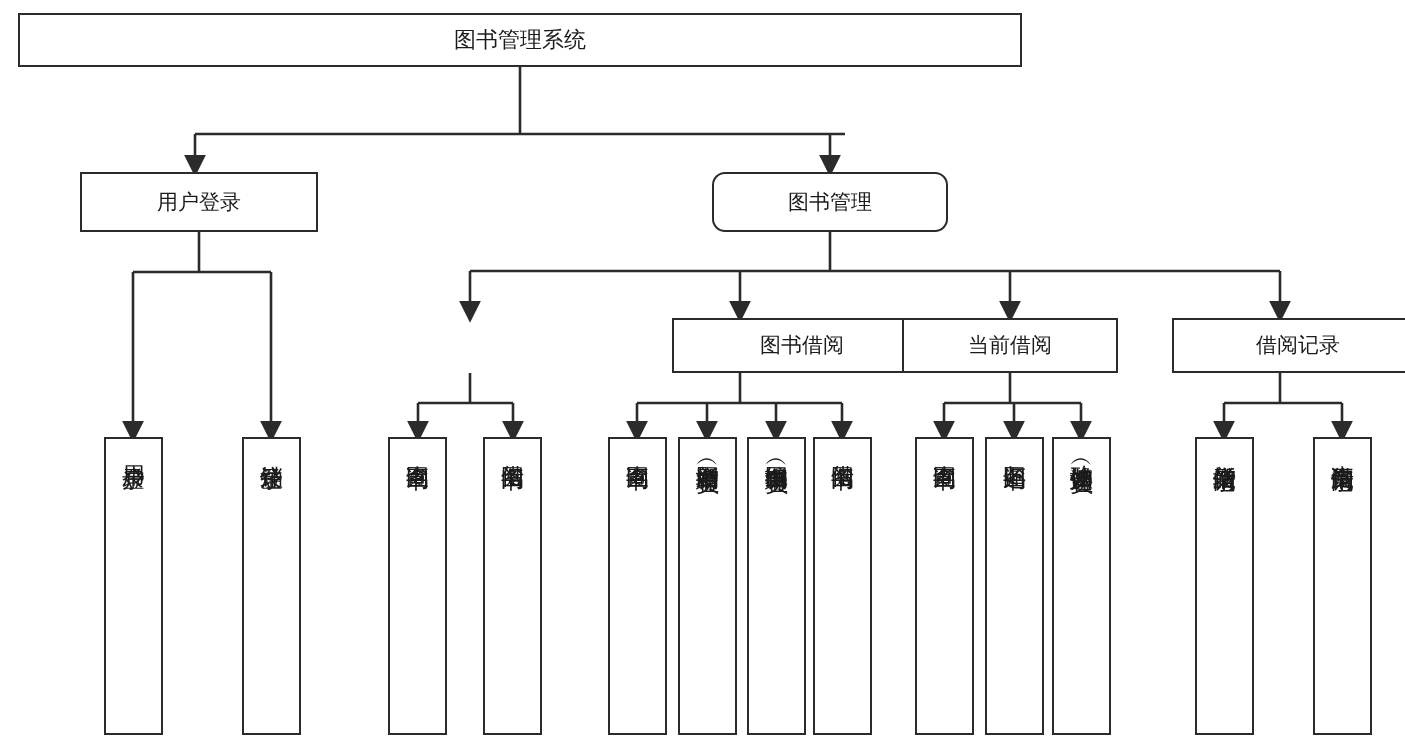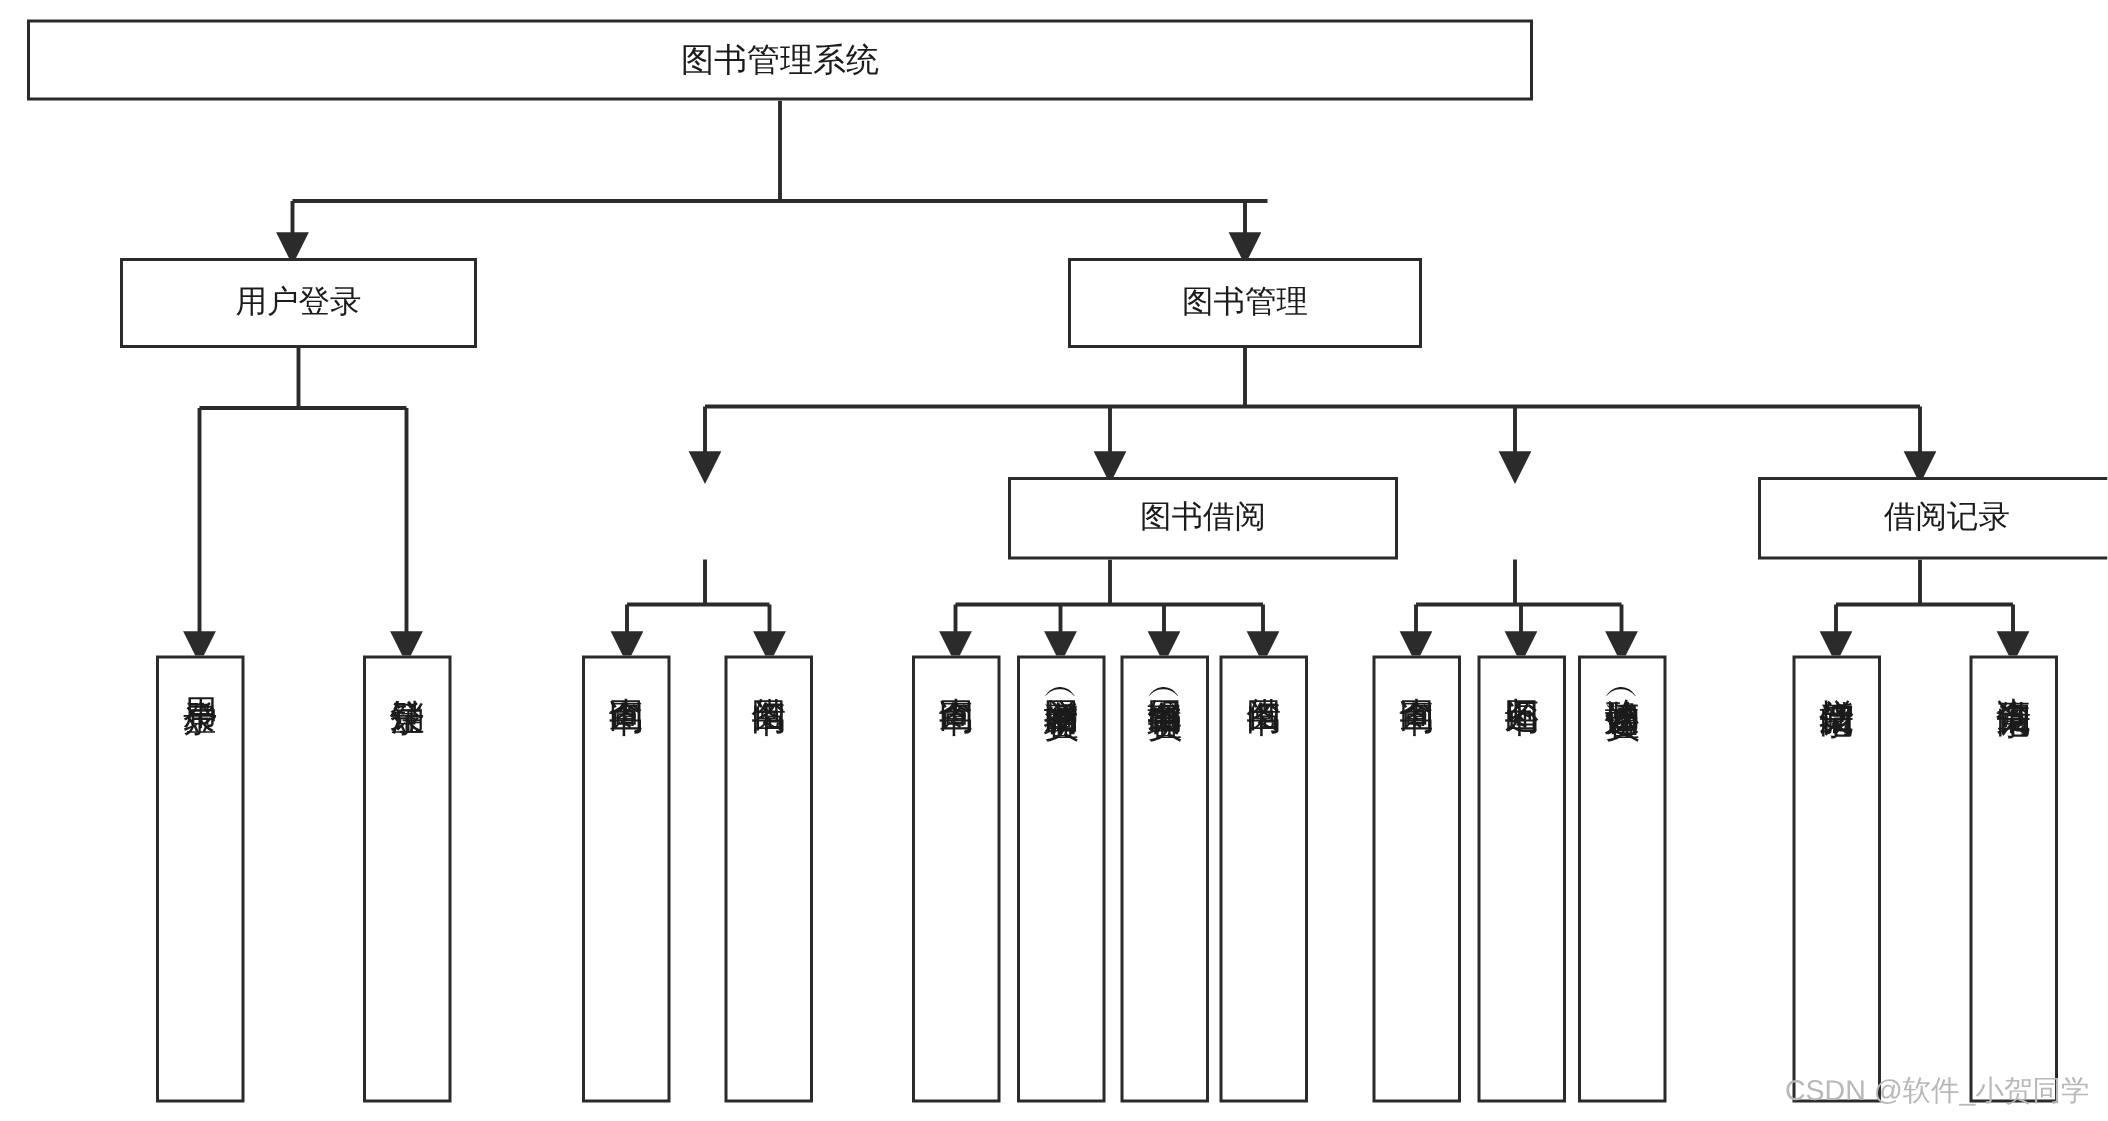--- a/index.html
+++ b/index.html
@@ -131,27 +131,30 @@
     </g>
   </svg>
 
   <div class="node horiz root" style="left:18px; top:13px; width:1004px; height:54px;">
     <span class="node-label">图书管理系统</span>
   </div>
 
   <div class="node horiz" style="left:80px; top:172px; width:238px; height:60px;">
     <span class="node-label">用户登录</span>
   </div>
-  <div class="node horiz" style="left:712px; top:172px; width:236px; height:60px;">
+  <div class="node horiz" style="left:712px; top:172px; width:236px; height:60px;border-radius:13px;">
     <span class="node-label">图书管理</span>
   </div>
 
   <div class="node horiz" style="left:632px; top:318px; width:260px; height:55px;margin-left:40px;">
     <span class="node-label">图书借阅</span>
   </div>
+  <div class="node horiz" style="left:902px; top:318px; width:216px; height:55px;">
+    <span class="node-label">当前借阅</span>
+  </div>
   <div class="node horiz" style="left:1172px; top:318px; width:252px; height:55px;">
     <span class="node-label">借阅记录</span>
   </div>
 
   <div class="node vert" style="left:104px; top:437px; width:59px; height:298px;">
     <span class="node-label">用户登录</span>
   </div>
   <div class="node vert" style="left:242px; top:437px; width:59px; height:298px;">
     <span class="node-label">注销登录</span>
   </div>
@@ -186,15 +189,14 @@
     <span class="node-label">确认归还（管理员）</span>
   </div>
 
   <div class="node vert" style="left:1195px; top:437px; width:59px; height:298px;">
     <span class="node-label">新增借阅记录</span>
   </div>
   <div class="node vert" style="left:1313px; top:437px; width:59px; height:298px;">
     <span class="node-label">查询借阅记录</span>
   </div>
 
-  <div class="watermark">CSDN @软件_小贺同学</div>
 
 </div>
 
 </body></html>

